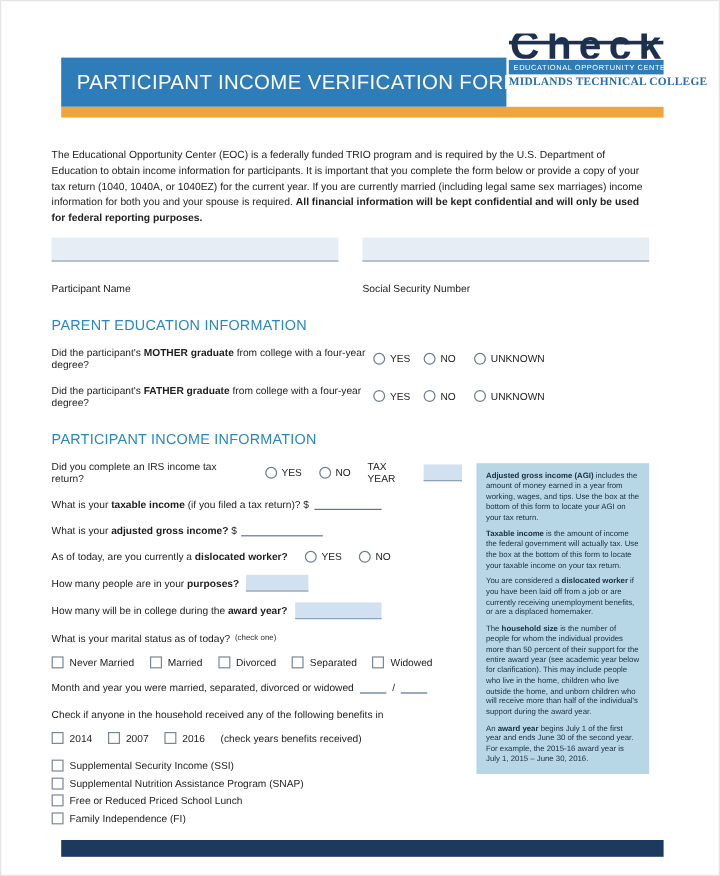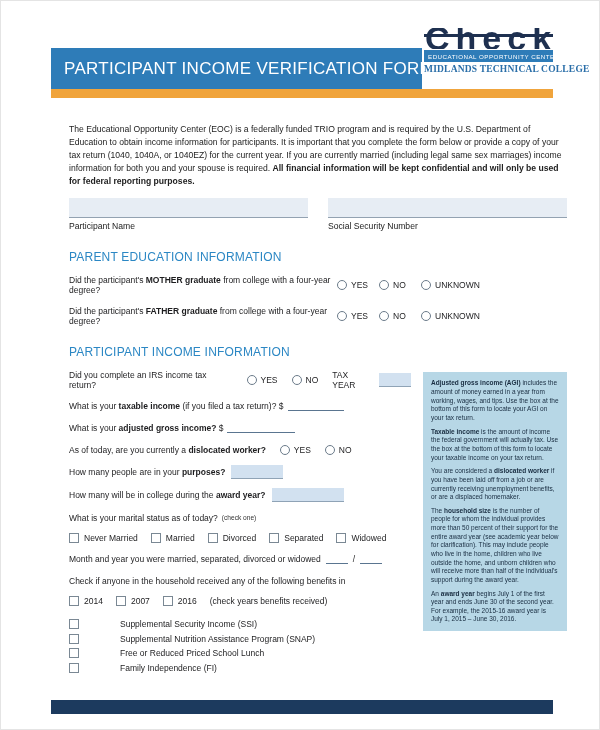--- a/index.html
+++ b/index.html
@@ -27,28 +27,28 @@
     padding:2.5px 0 2.5px 4px; white-space:nowrap; margin-top:1px;
   }
   .logo-mtc {
     color:#2a6ea8; font-family:"Liberation Serif", serif; font-weight:bold;
     font-size:9.5px; letter-spacing:0.2px; margin-top:2px; white-space:nowrap;
   }
   .orange-bar { position:absolute; left:50px; top:88px; width:502px; height:9px; background:#f0a43c; }
   .footer-bar { position:absolute; left:50px; top:699px; width:502px; height:14px; background:#1c3a5e; }
 
   
-  .content { position:absolute; left:68px; top:122px; width:498px; }
+  .content { position:absolute; left:42px; top:122px; width:498px; }
   .intro { margin:0; font-size:8.6px; line-height:1.5; color:#222; }
   .intro b { font-weight:bold; }
 
   .identity-row { display:flex; gap:20px; margin-top:11px; }
   .field { flex:1; }
   .field-box { height:19px; background:#e7edf4; border-bottom:1px solid #93a2b1; }
-  .field-label { font-size:8.6px; margin-top:3px; color:#222; }
+  .field-label { font-size:8.6px; margin-top:17px; color:#222; }
 
   .section-heading {
     margin:19px 0 0 0; font-size:12px; font-weight:normal;
     color:#2b87c4; letter-spacing:0.2px;
   }
 
   .pq-row { display:flex; align-items:center; margin-top:11px; font-size:8.5px; }
   .pq-text { width:268px; }
   .radio-opt { display:flex; align-items:flex-end; }
   .radio-opt.w { width:42px; }
@@ -72,21 +72,21 @@
   .fill-box.house { width:52px; margin-left:6px; }
   .fill-box.award { width:72px; margin-left:6px; }
   .small-note { font-size:6.6px; margin-left:4px; color:#333; }
   .cb-row { display:flex; align-items:center; flex-wrap:nowrap; margin-bottom:9px; font-size:8.5px; }
   .cb-item { display:flex; align-items:flex-start; margin-right:13px; white-space:nowrap; }
   .checkbox {
     width:8px; height:8px; border:1px solid #7a8894; background:#fff;
     margin-right:5px; flex:none;
   }
   .benefits { margin-top:13px; }
-  .benefit-row { display:flex; align-items:flex-start; margin-bottom:4.5px; font-size:8.5px;gap:36px; }
+  .benefit-row { display:flex; align-items:flex-start; margin-bottom:4.5px; font-size:8.5px; }
   .mt6 { margin-top:6px; } .mt4 { margin-top:4px; }
 
   
   .sidebar {
     position:absolute; top:2px; right:0; width:144px; box-sizing:border-box;
     background:#b7d7e6; padding:7px 8px; font-size:6.5px; line-height:1.33;
     color:#182c40;
   }
   .sidebar p { margin:0 0 5px 0; }
   .sidebar p:last-child { margin-bottom:0; }

